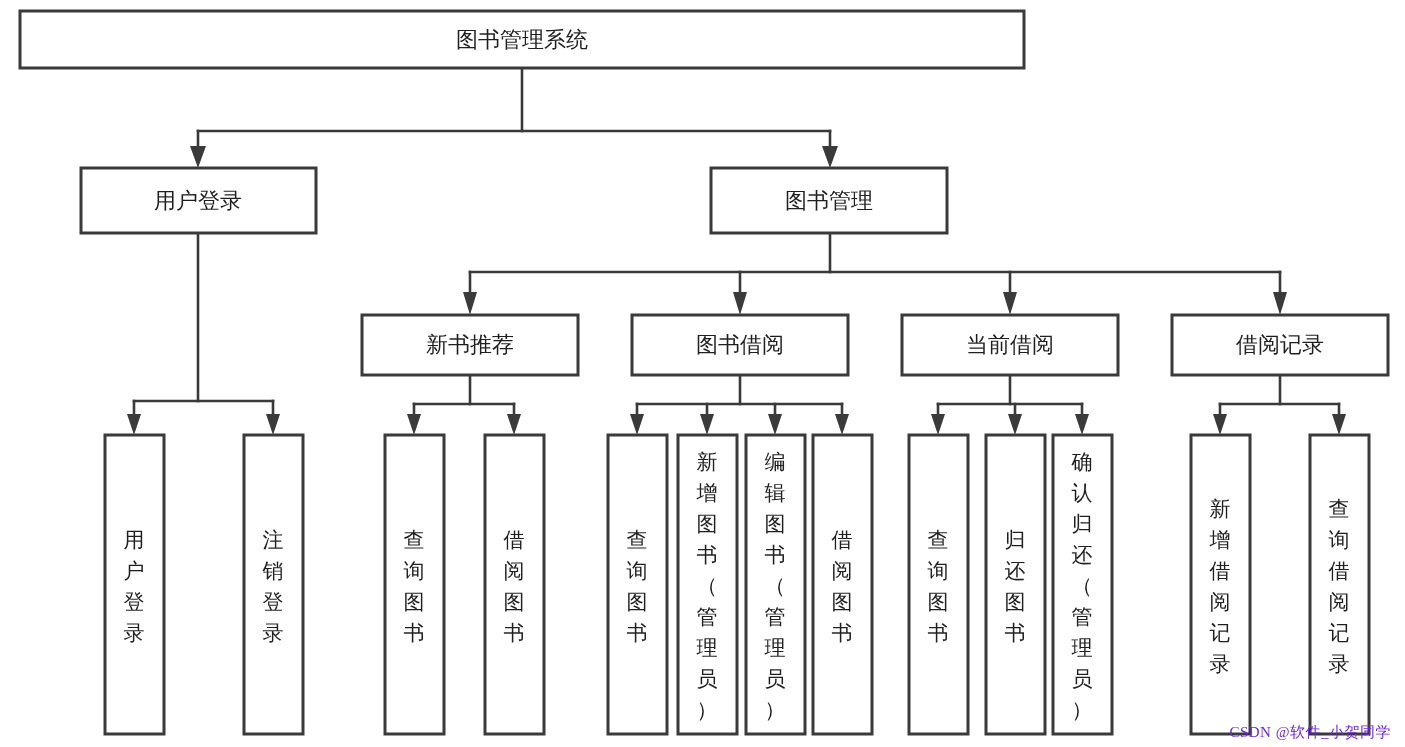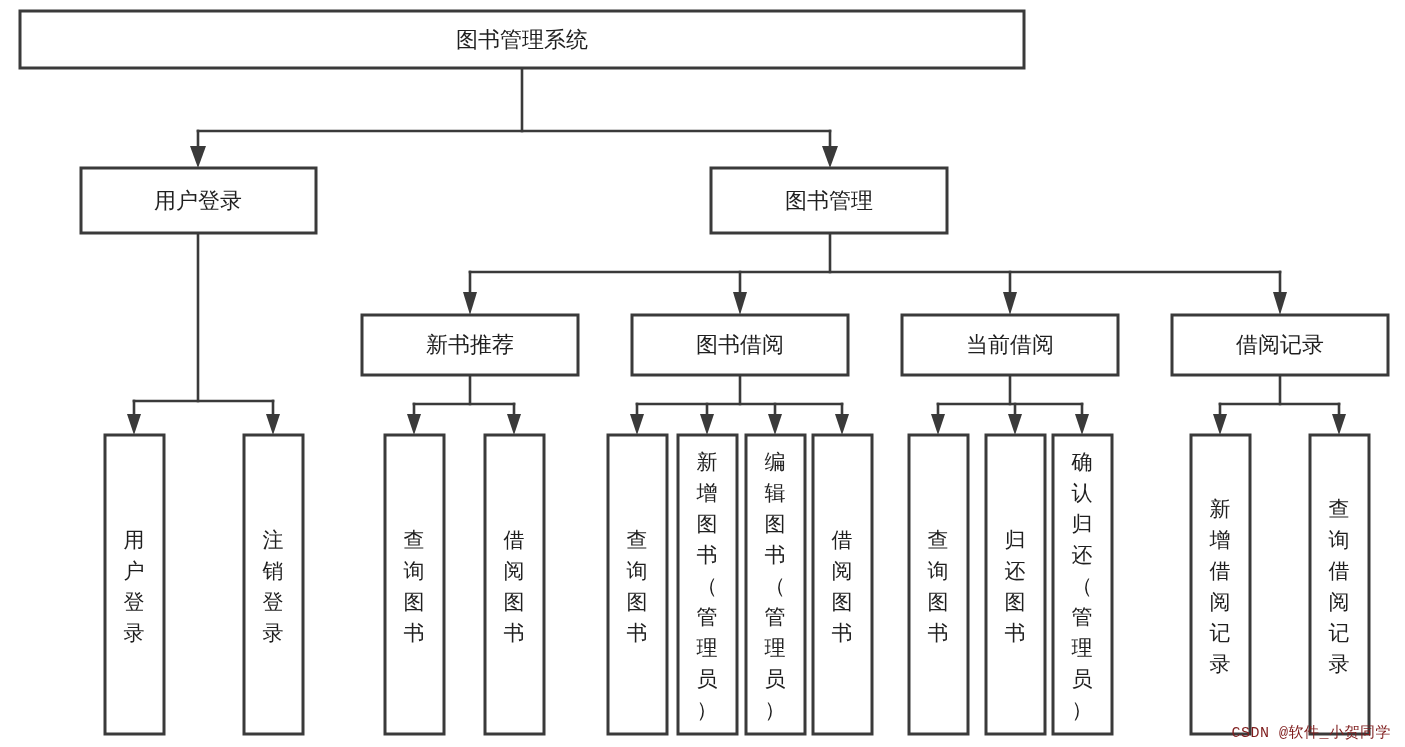--- a/index.html
+++ b/index.html
@@ -44,22 +44,22 @@
     stroke-linecap: square;
   }
   .arrow-head {
     fill: #3a3a3a;
     stroke: none;
   }
   .watermark {
     position: absolute;
     right: 14px;
     bottom: 5px;
-    color: #7f1d1d;
-    font-family: Liberation Mono, monospace;
+    color: #6d28d9;
+    font-family: Liberation Serif, serif;
     font-size: 15px;
     letter-spacing: 0.5px;
     white-space: nowrap;
     user-select: none;
   }
 </style>
 </head>
 <body>
 
 <svg id="diagram" viewBox="0 0 1405 747" xmlns="http://www.w3.org/2000/svg">

